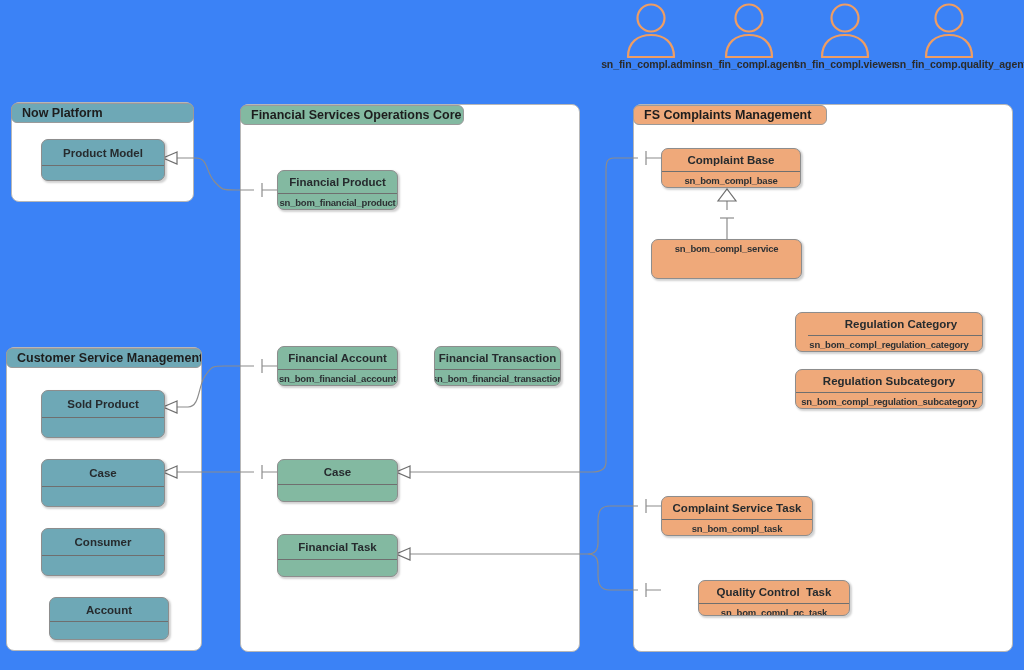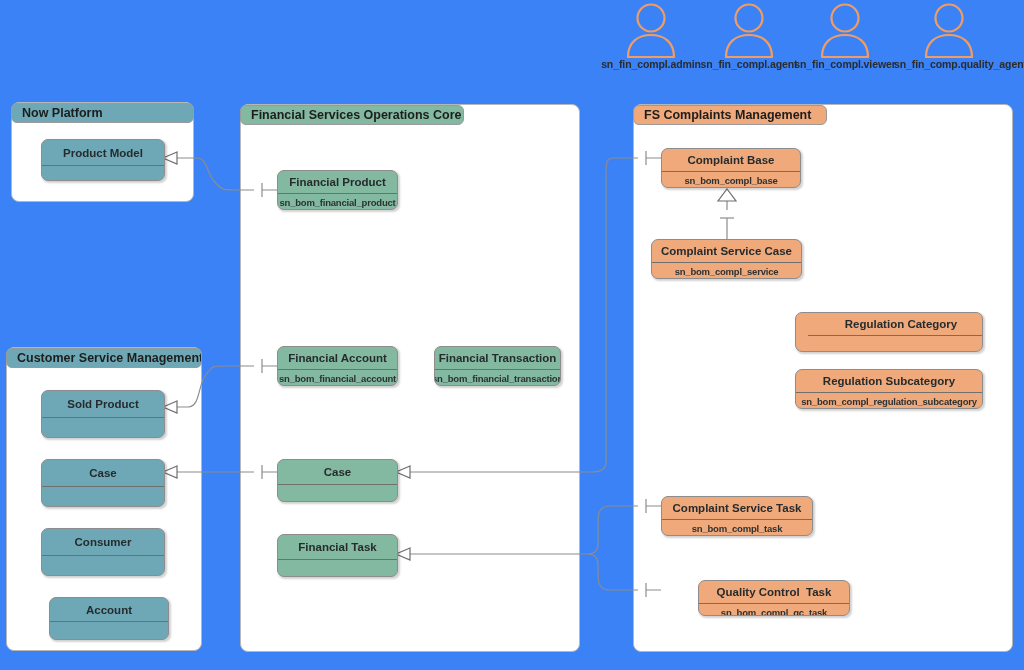--- a/index.html
+++ b/index.html
@@ -234,25 +234,25 @@
       </div>
       <div class="entity green" style="left: 277px; top: 534px; width: 121px; height: 43px;">
         <div class="row1" style="height: 25px;">Financial Task</div>
         <div class="row2" style="height: 17px;"></div>
       </div>
       <div class="entity orange" style="left: 661px; top: 148px; width: 140px; height: 40px;">
         <div class="row1" style="height: 23px;">Complaint Base</div>
         <div class="row2" style="height: 16px;">sn_bom_compl_base</div>
       </div>
       <div class="entity orange" style="left: 651px; top: 239px; width: 151px; height: 40px;">
-        <div class="row1" style="height: 23px;">Complaint Service Case</div>
         <div class="row2" style="height: 16px;">sn_bom_compl_service</div>
       </div>
       <div class="entity orange" style="left: 795px; top: 312px; width: 188px; height: 40px;">
         <div class="row1" style="height: 23px; margin-left: 12px;">Regulation Category</div>
+        <div class="row2" style="height: 16px;">sn_bom_compl_regulation_category</div>
       </div>
       <div class="entity orange" style="left: 795px; top: 369px; width: 188px; height: 40px;">
         <div class="row1" style="height: 23px;">Regulation Subcategory</div>
         <div class="row2" style="height: 16px;">sn_bom_compl_regulation_subcategory</div>
       </div>
       <div class="entity orange" style="left: 661px; top: 496px; width: 152px; height: 40px;">
         <div class="row1" style="height: 23px;">Complaint Service Task</div>
         <div class="row2" style="height: 16px;">sn_bom_compl_task</div>
       </div>
       <div class="entity orange" style="left: 698px; top: 580px; width: 152px; height: 36px;">

